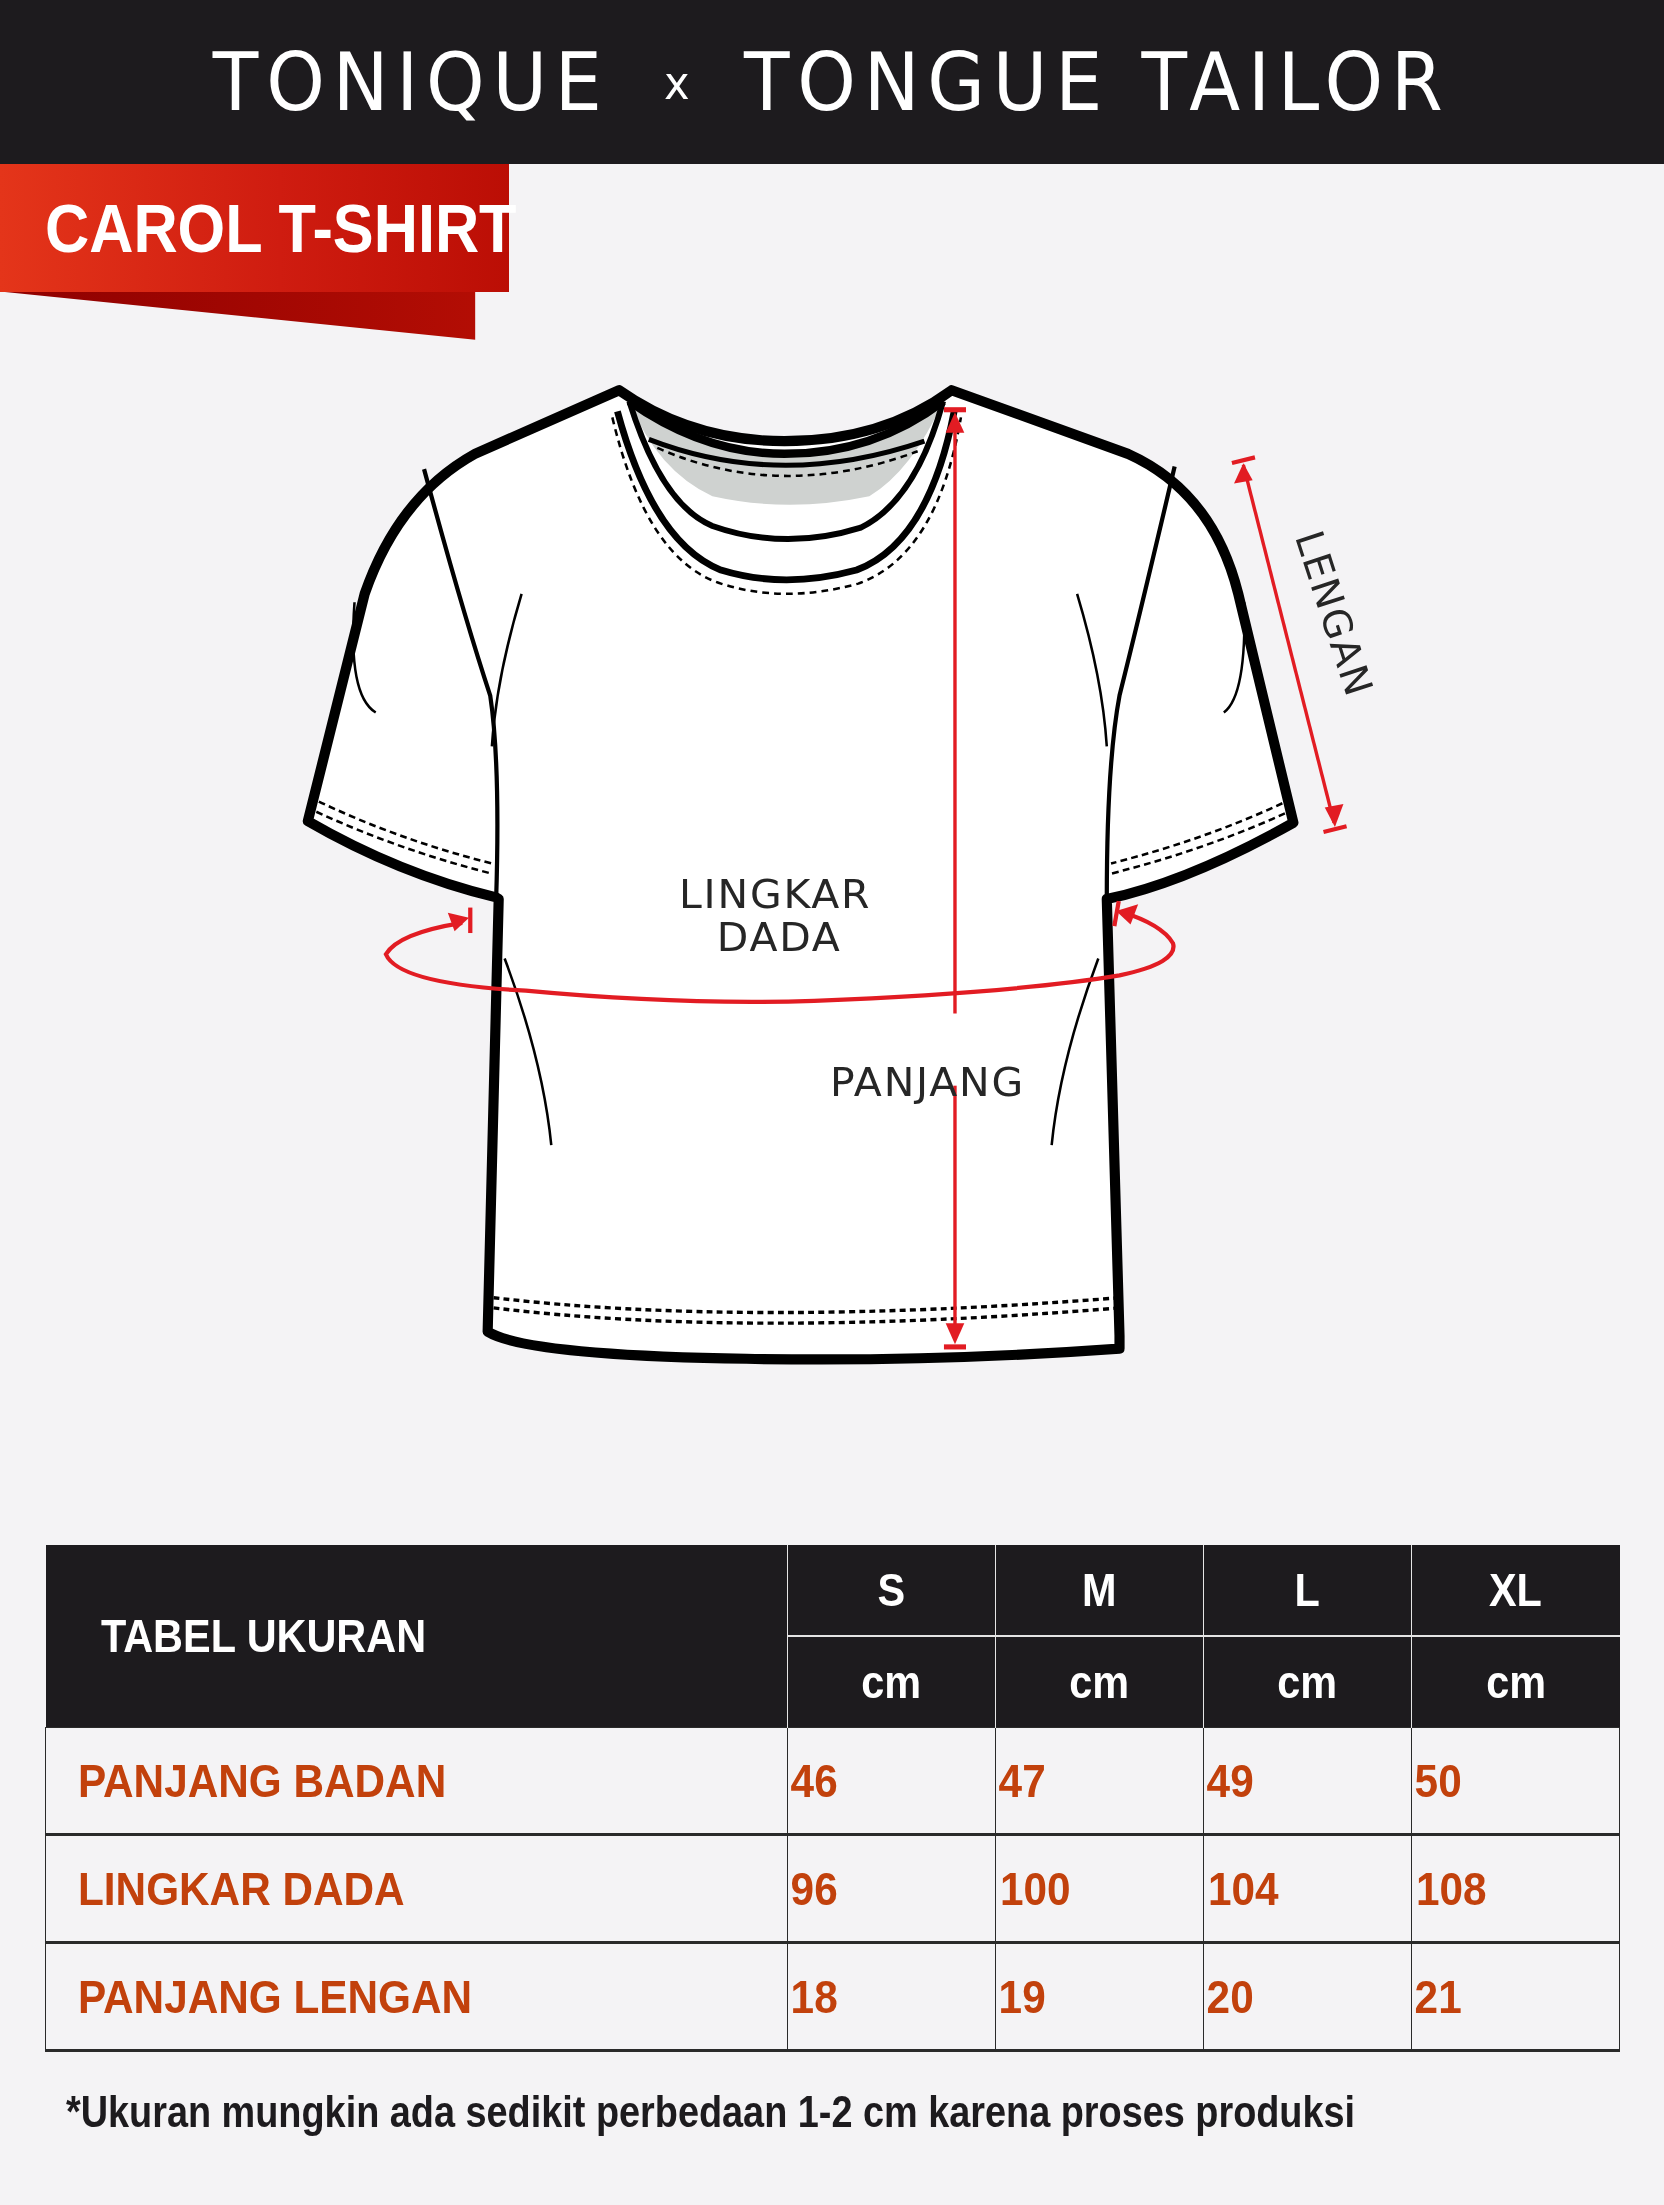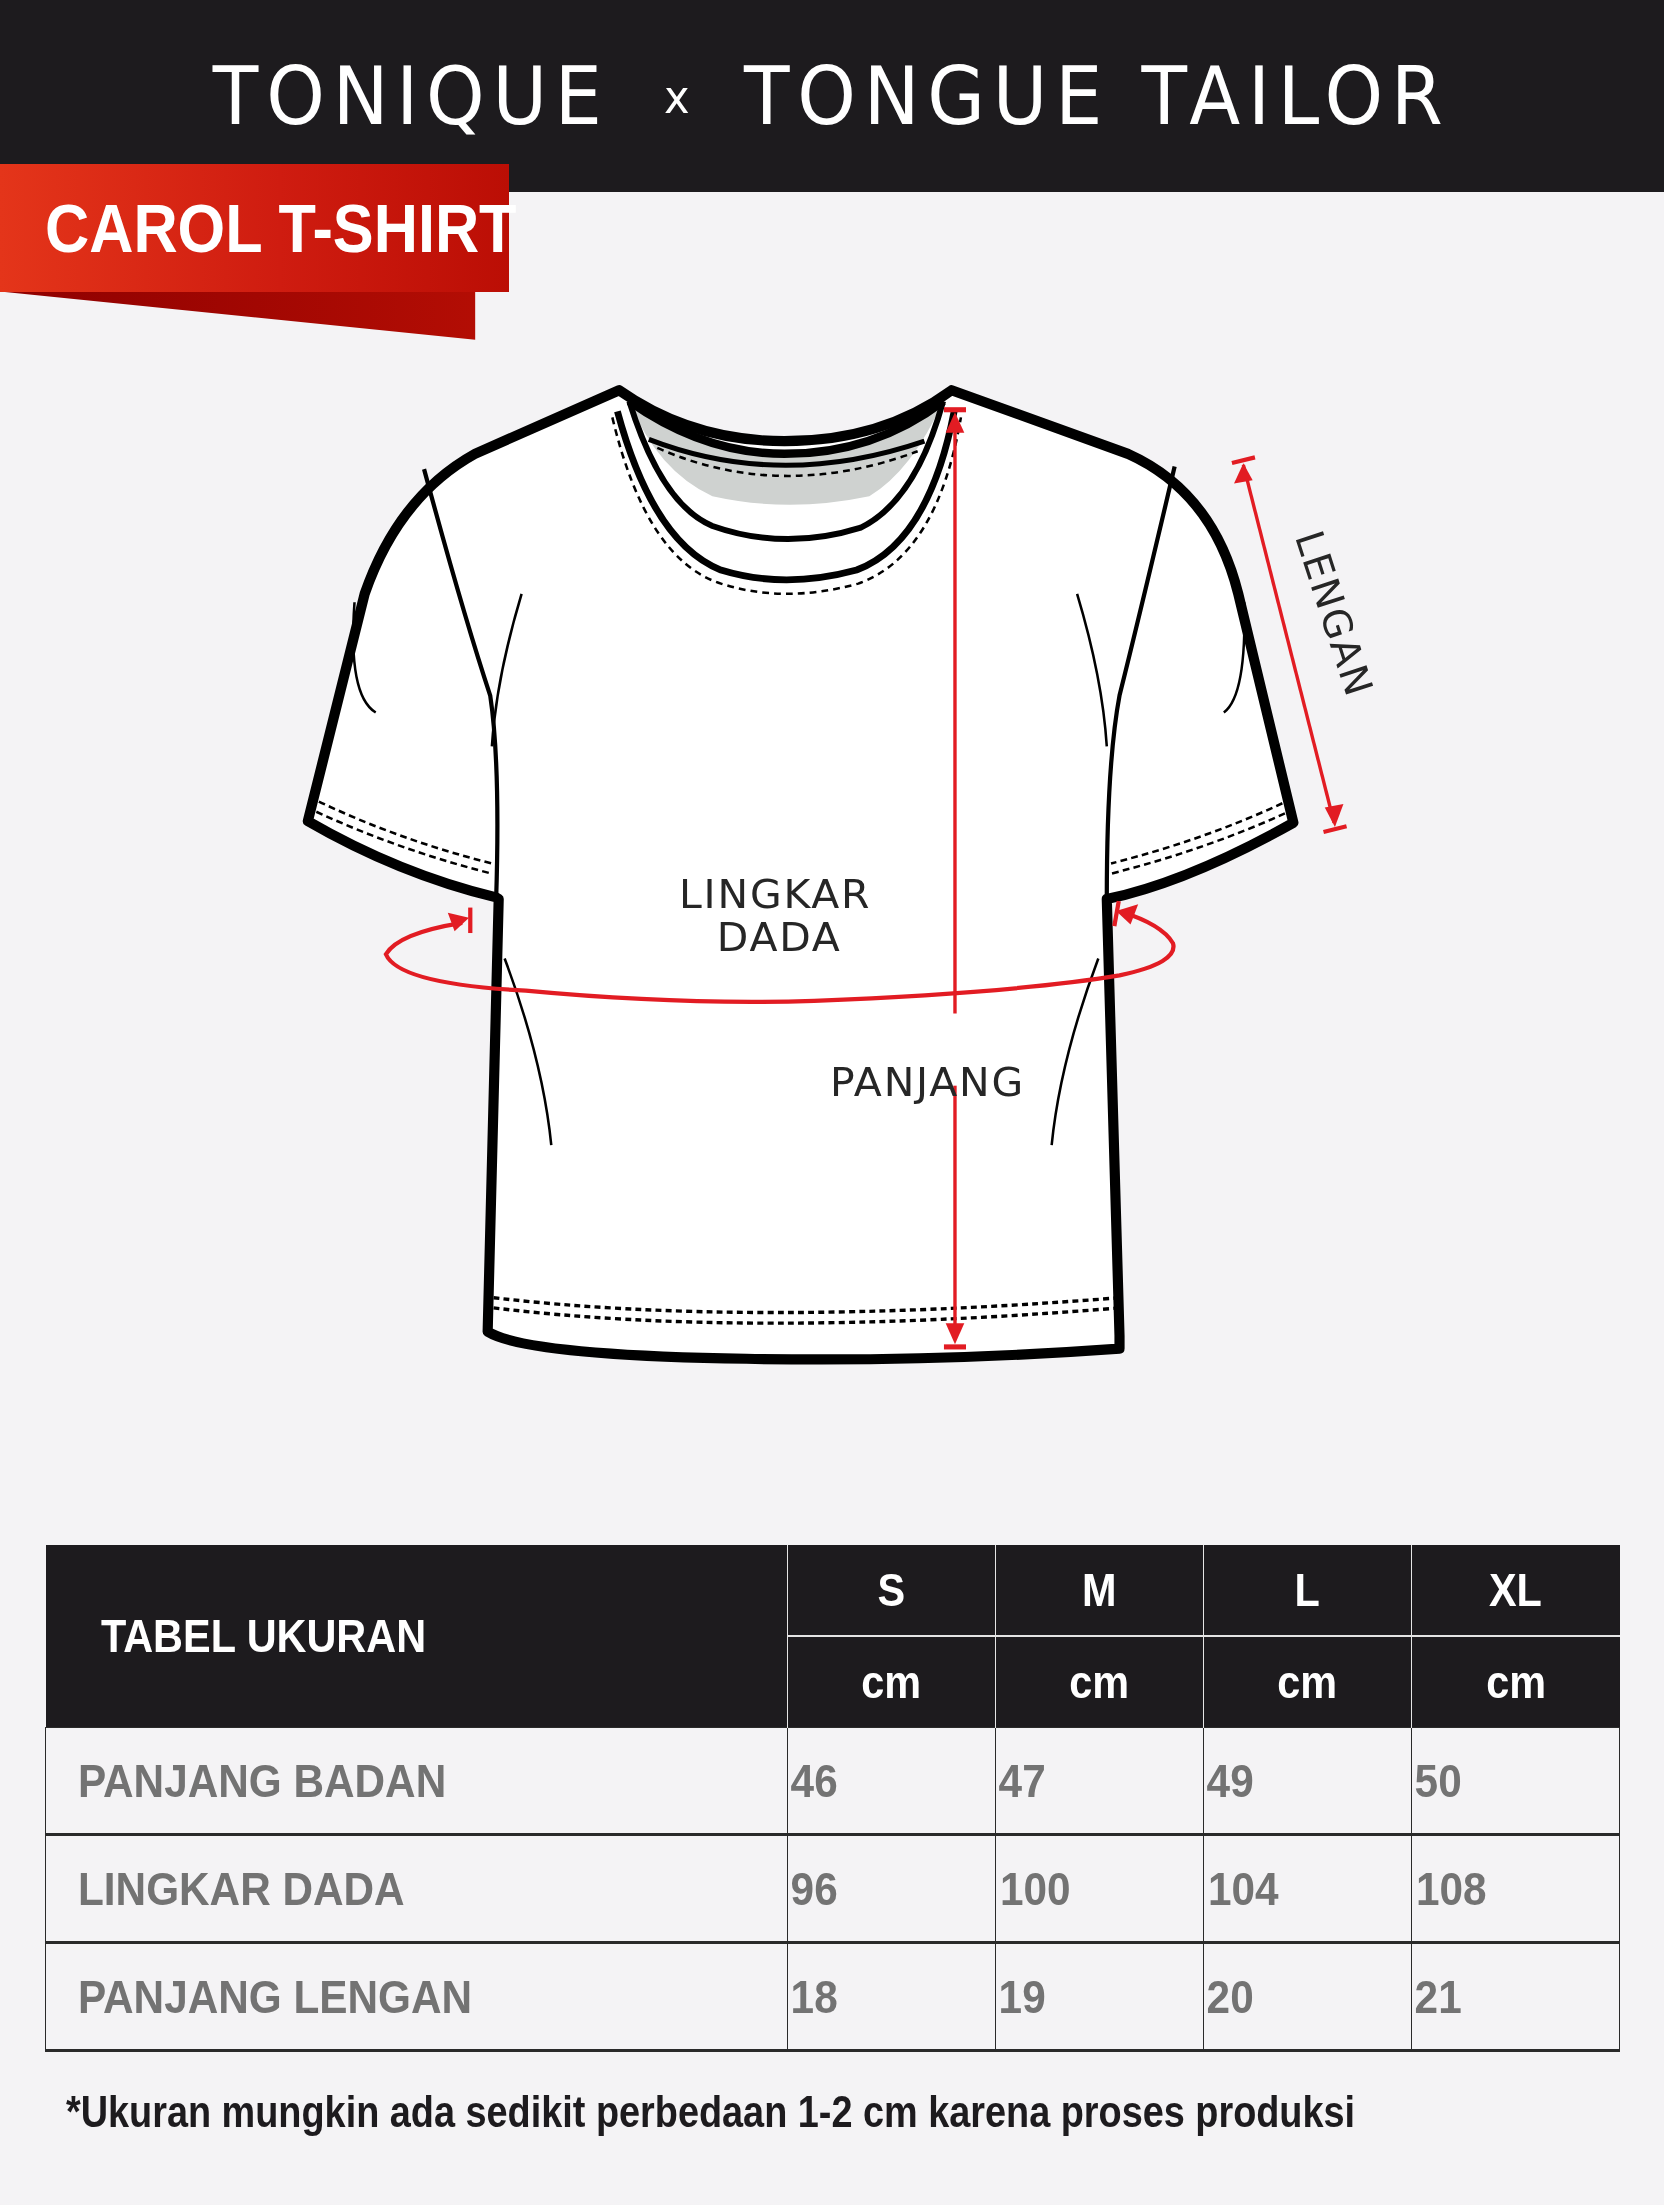--- a/index.html
+++ b/index.html
@@ -3,21 +3,21 @@
 <meta charset="utf-8">
 <style>
   html, body { margin: 0; padding: 0; }
   body {
     width: 1664px; height: 2205px;
     background: #f4f3f5;
     position: relative; overflow: hidden;
     font-family: "Liberation Sans", sans-serif;
   }
   .topbar {
-    position: absolute; left: 0; top: 0; width: 1664px; height: 192px;
+    position: absolute; left: 0; top: 0; width: 1664px; height: 164px;
     background: #1d1b1e;
     display: flex; align-items: center; justify-content: center;
   }
   .brand {
     color: #ffffff;
     font-family: "DejaVu Sans", sans-serif;
     font-weight: 400;
     font-size: 81px;
     letter-spacing: 8.5px;
     transform: scaleX(0.92);
@@ -70,21 +70,21 @@
   .hdr-title span { display: inline-block; transform: scaleX(0.9); transform-origin: left center; }
   .size-table .hdr-size {
     height: 90px; font-size: 46px; font-weight: 700; text-align: center;
     border-left: 1.7px solid #e5e5e5; border-bottom: 2.5px solid #e5e5e5;
   }
   .size-table .hdr-unit {
     height: 90px; font-size: 46px; font-weight: 700; text-align: center;
     border-left: 1.7px solid #e5e5e5;
   }
   .size-table tbody td {
-    height: 105px; background: #f4f3f5; color: #737373;
+    height: 105px; background: #f4f3f5; color: #c2410c;
     font-size: 47px; font-weight: 700;
     border: 1.7px solid #2a2a2a;
   }
   .size-table tbody tr { border-bottom: 3.4px solid #2a2a2a; }
   .size-table tbody td.row-label { text-align: left; padding-left: 32px; }
   .size-table tbody td.val { }
   .row-label span, .val span, .hdr-size span, .hdr-unit span { display: inline-block; transform: scaleX(0.9); }
   .row-label span { transform-origin: left center; }
   .footnote {
     position: absolute; left: 66px; top: 2087px;

